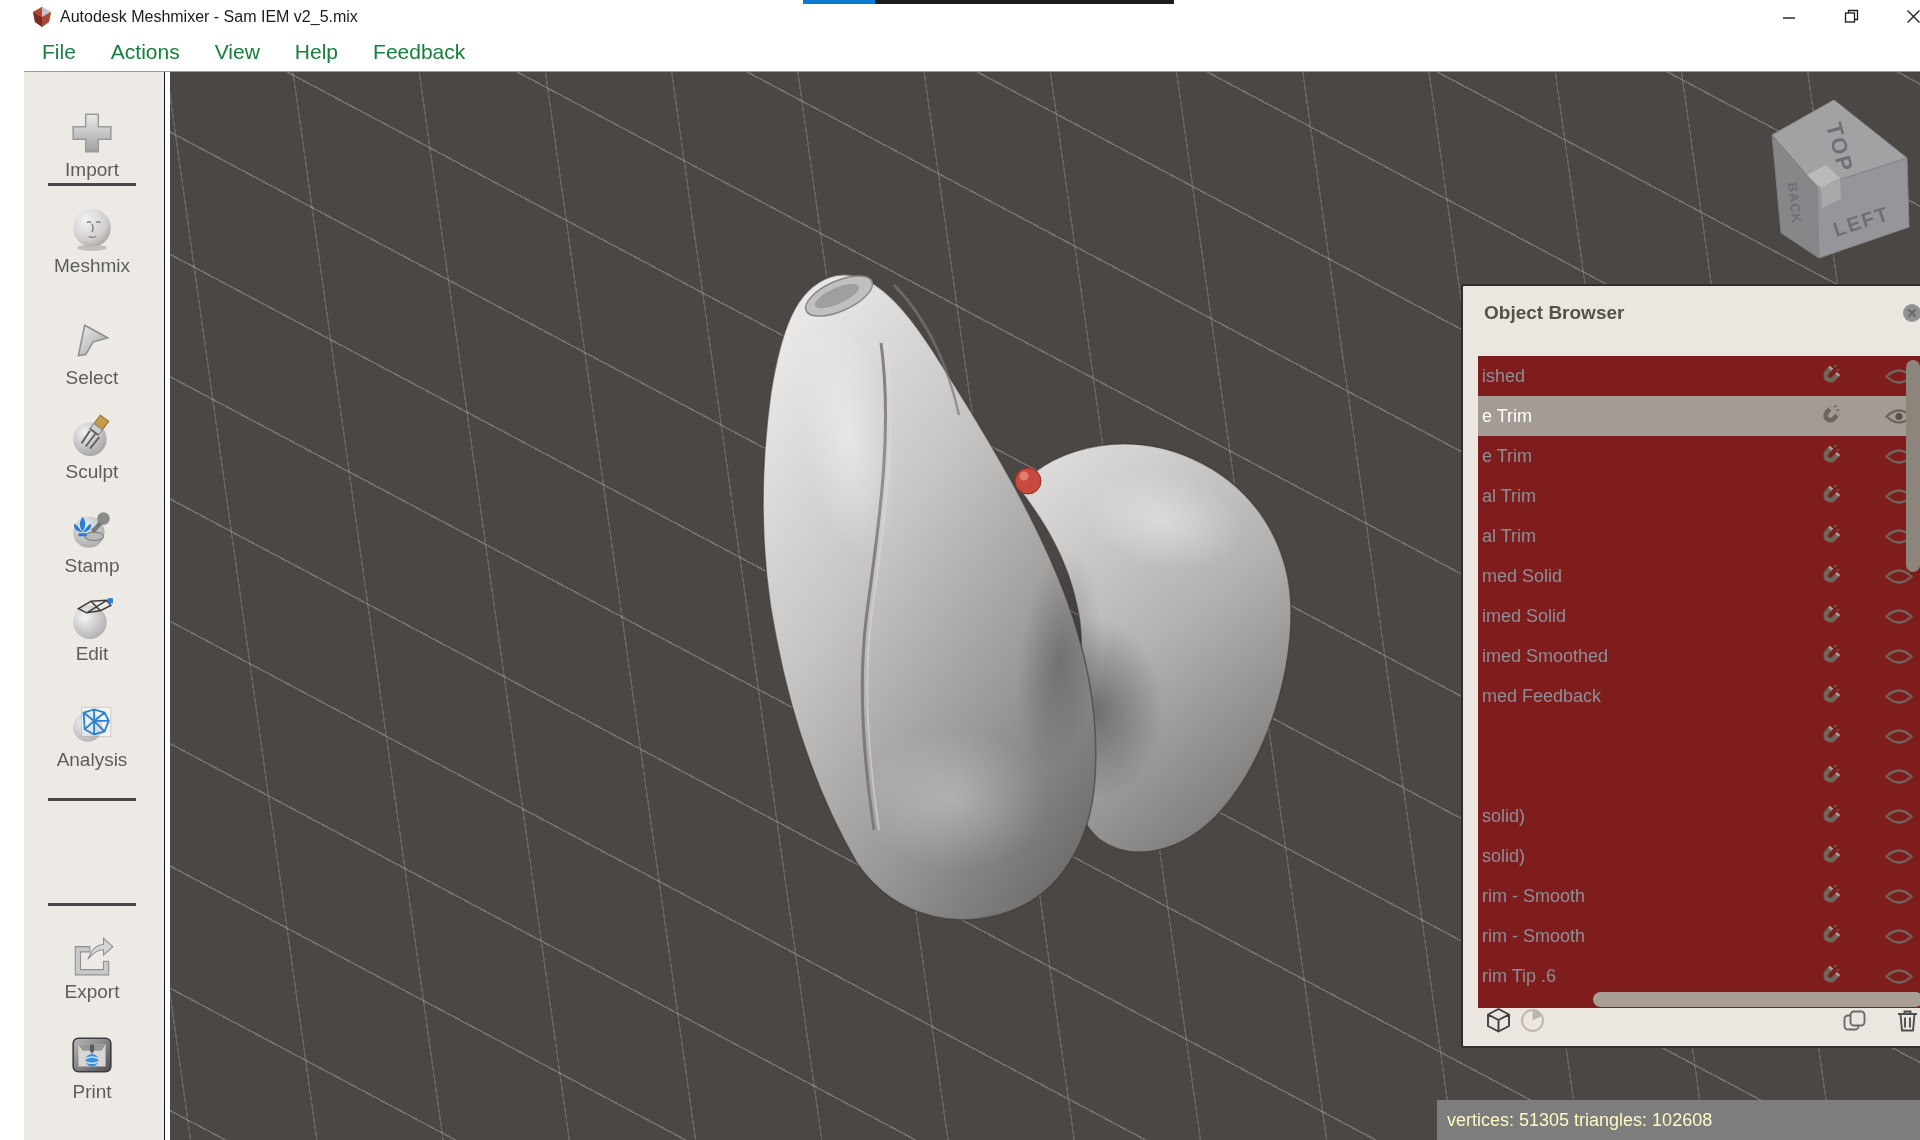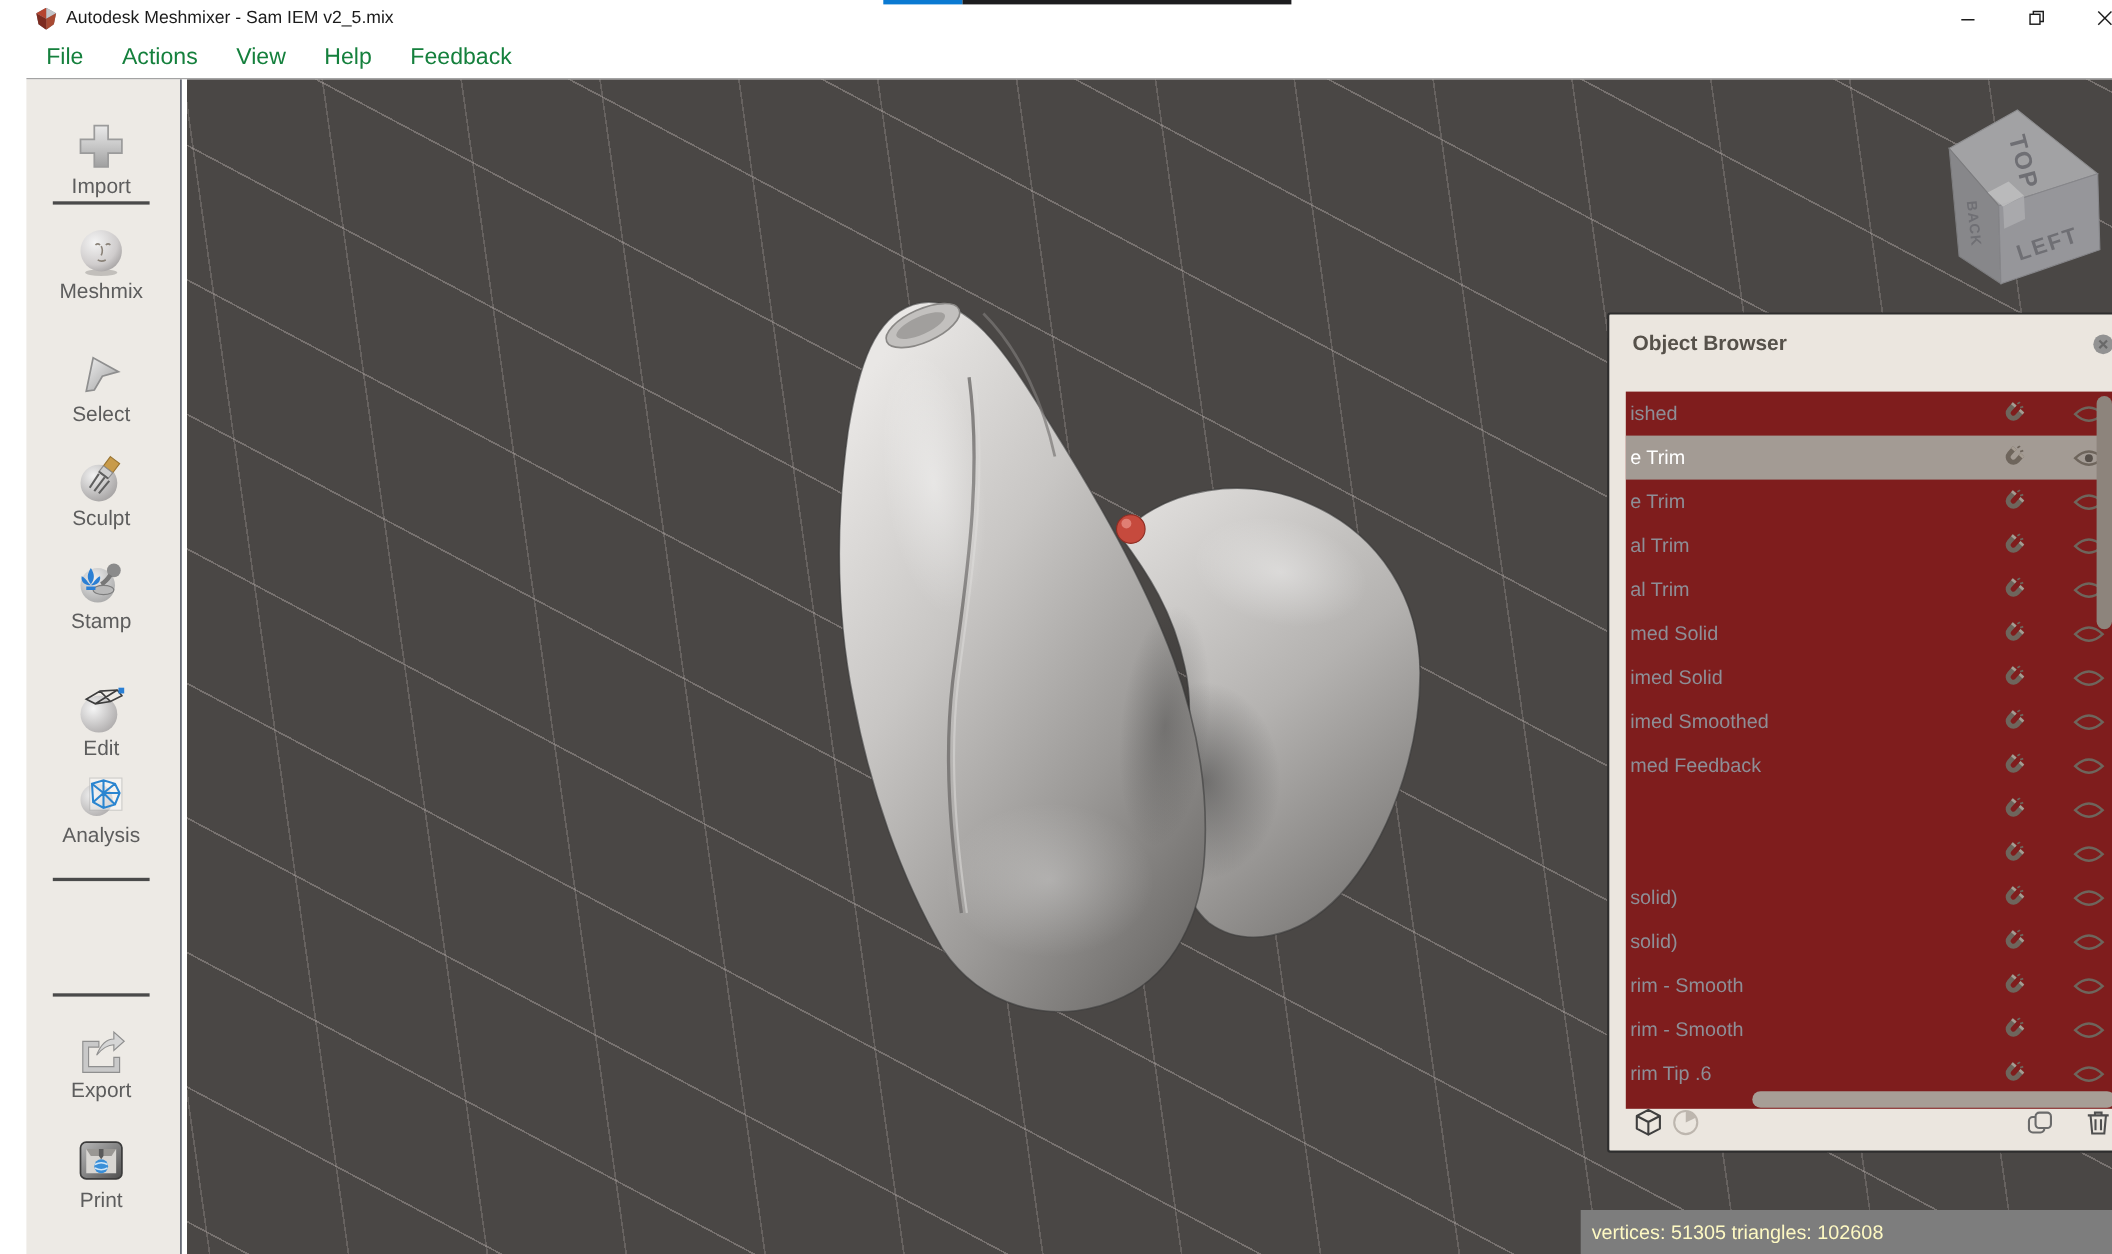--- a/index.html
+++ b/index.html
@@ -196,21 +196,21 @@
           </defs>
         <circle cx="19" cy="25" r="15" fill="url(#gSt)"></circle>
         <circle cx="33" cy="12" r="6" fill="#8b8b8b"></circle>
         <path d="M30,16 q-4,6 -8,8" stroke="#777" stroke-width="4" fill="none"></path>
         <ellipse cx="24" cy="29" rx="9" ry="4" fill="#b9b9b9" stroke="#7d7d7d"></ellipse>
         <path d="M13,10 C10,15 9,19 13,24 C17,19 16,15 13,10 Z M5,17 C4,22 8,25 13,25 C9,21 9,19 5,17 Z M21,17 C22,22 18,25 13,25 C17,21 17,19 21,17 Z M9,26 h8 v3 h-8 z" fill="#2a7fd4"></path>
       </svg>
       <span class="tlabel">Stamp</span>
     </div>
 
-    <div class="tool" style="top:549px">
+    <div class="tool" style="top:522px">
       <svg class="ticon" viewBox="0 0 44 44">
         <defs>
             <radialGradient id="gE" cx="0.35" cy="0.35" r="0.9">
           <stop offset="0" stop-color="#f5f5f5"></stop>
               <stop offset="1" stop-color="#9e9b9b"></stop>
             </radialGradient>
           </defs>
         <circle cx="20" cy="27" r="16" fill="url(#gE)"></circle>
         <path d="M9,14 L21,7 L36,6 L40,11 L30,16 L17,18 Z M21,7 L30,16 M17,18 L36,6" stroke="#3d3d3d" stroke-width="1.4" fill="none"></path>
         <rect x="37" y="4" width="5" height="5" fill="#2a7fd4"></rect>

